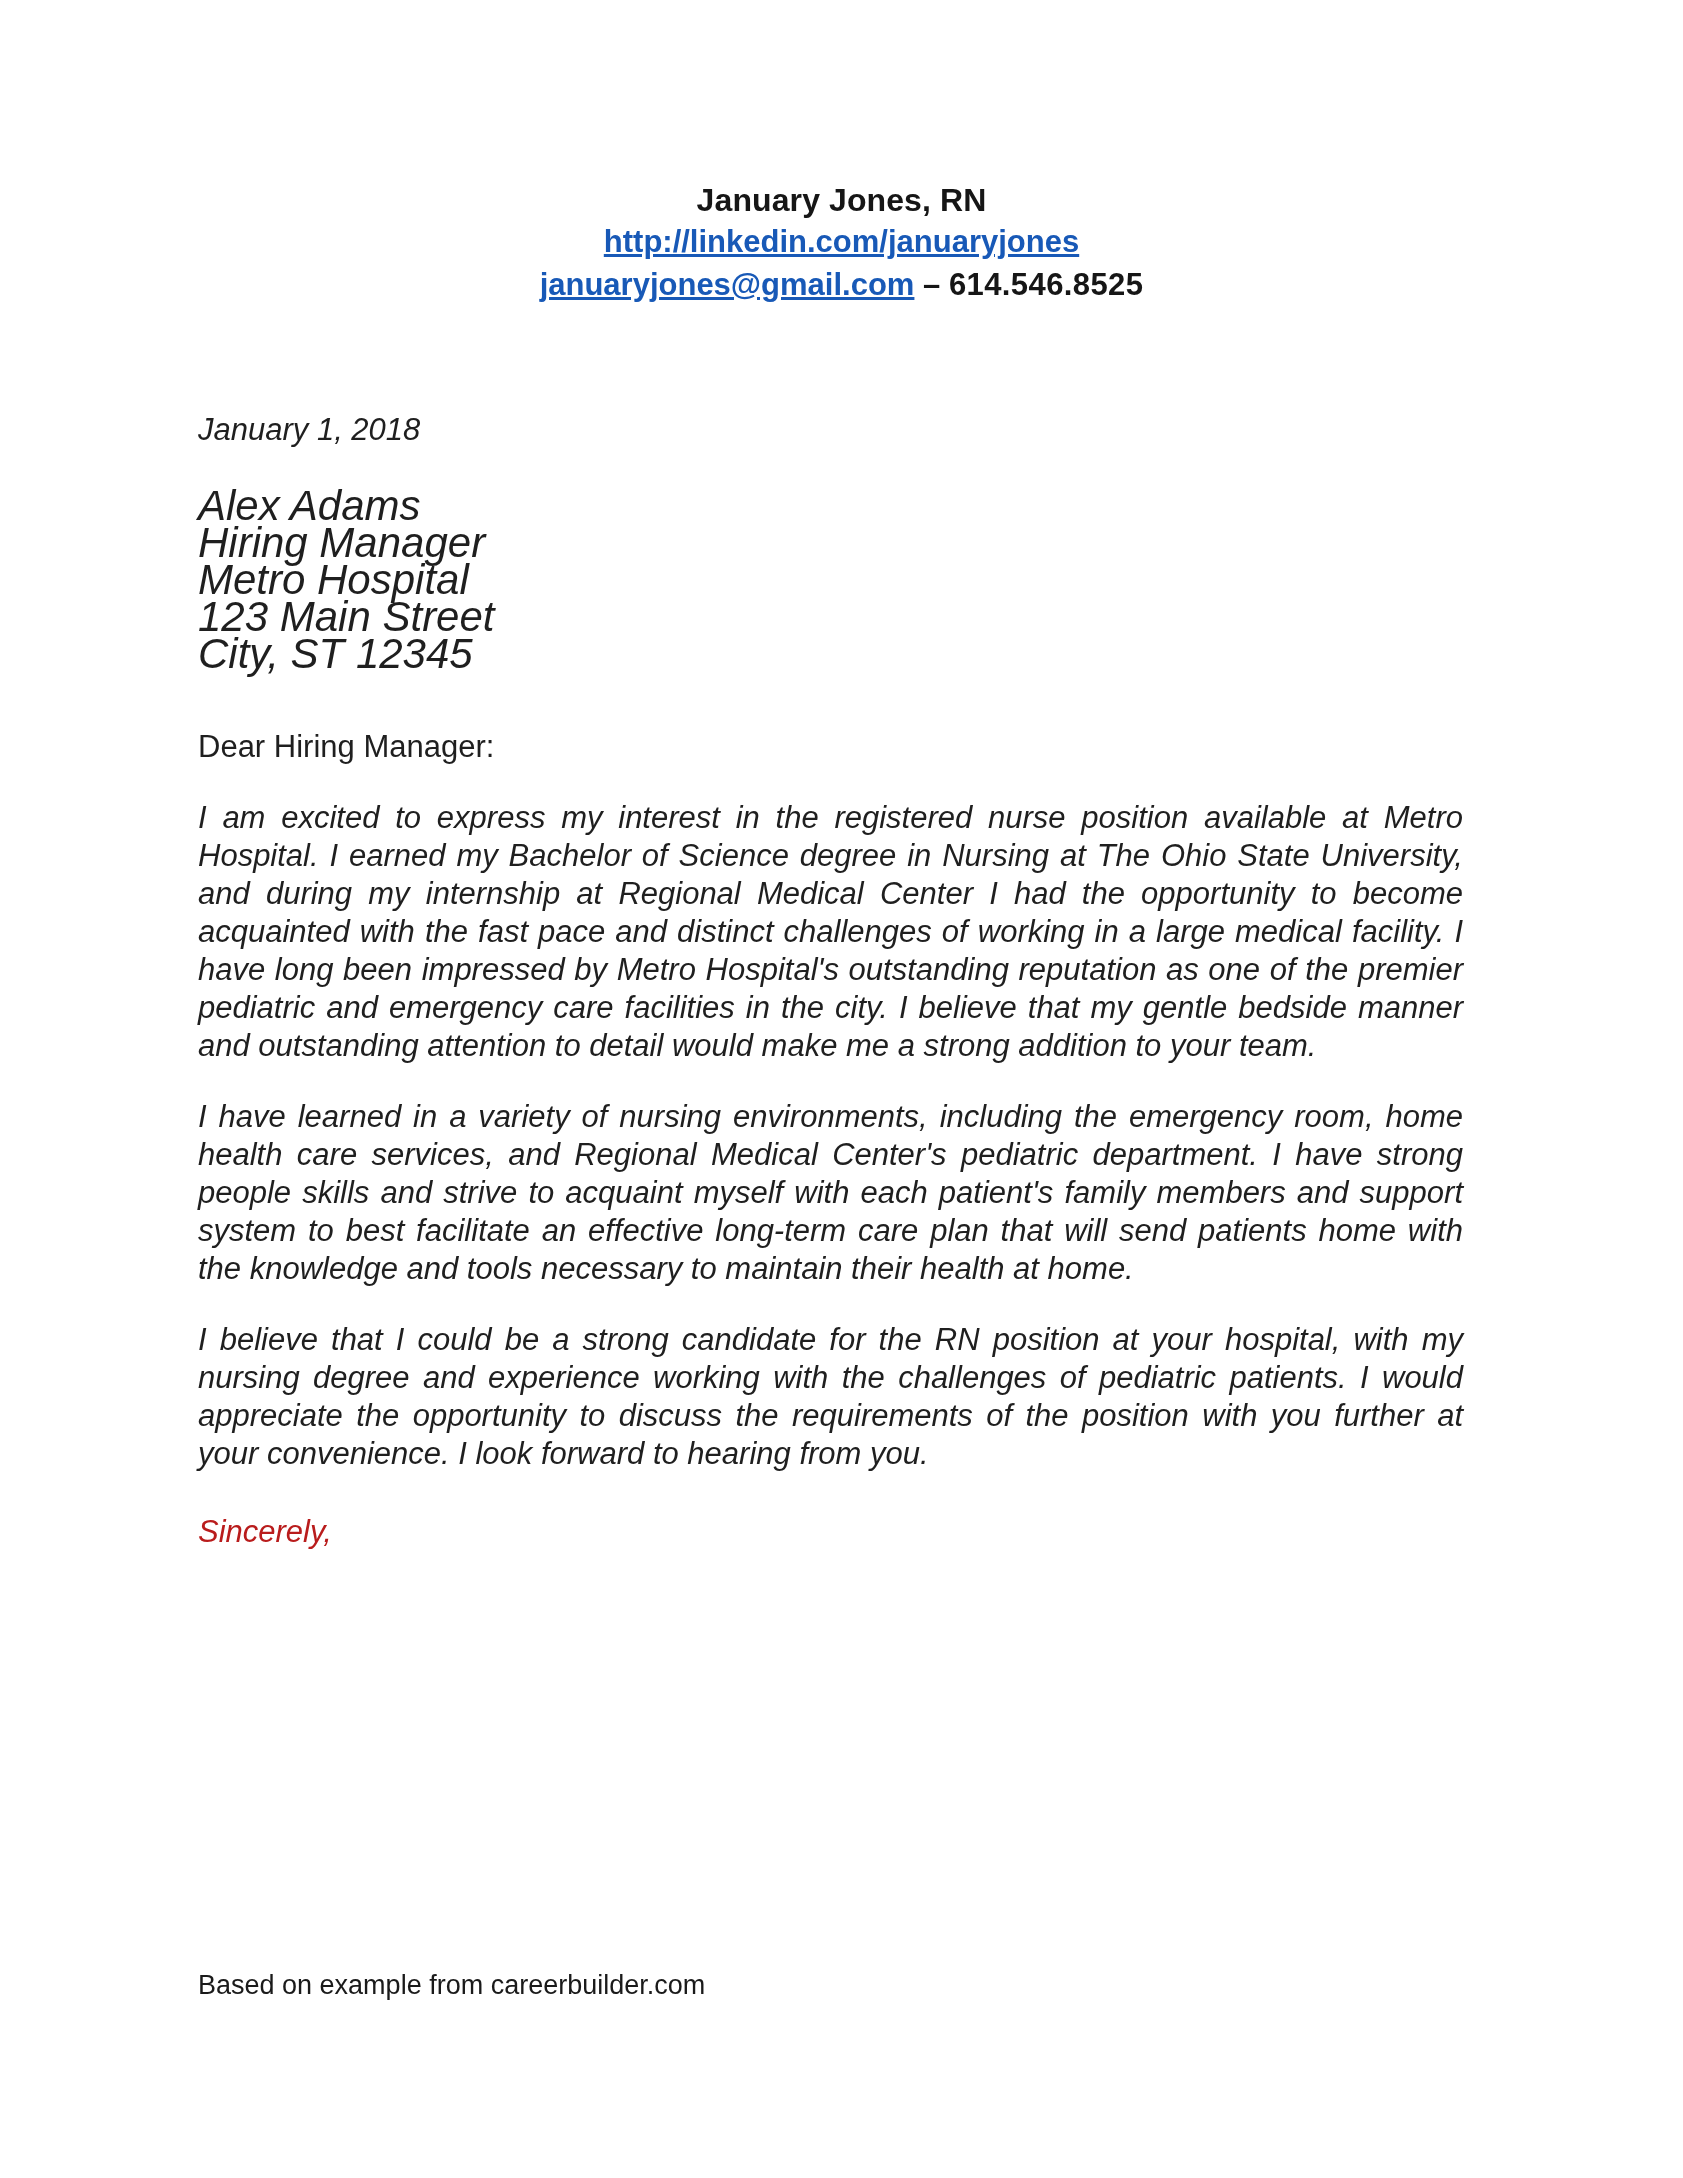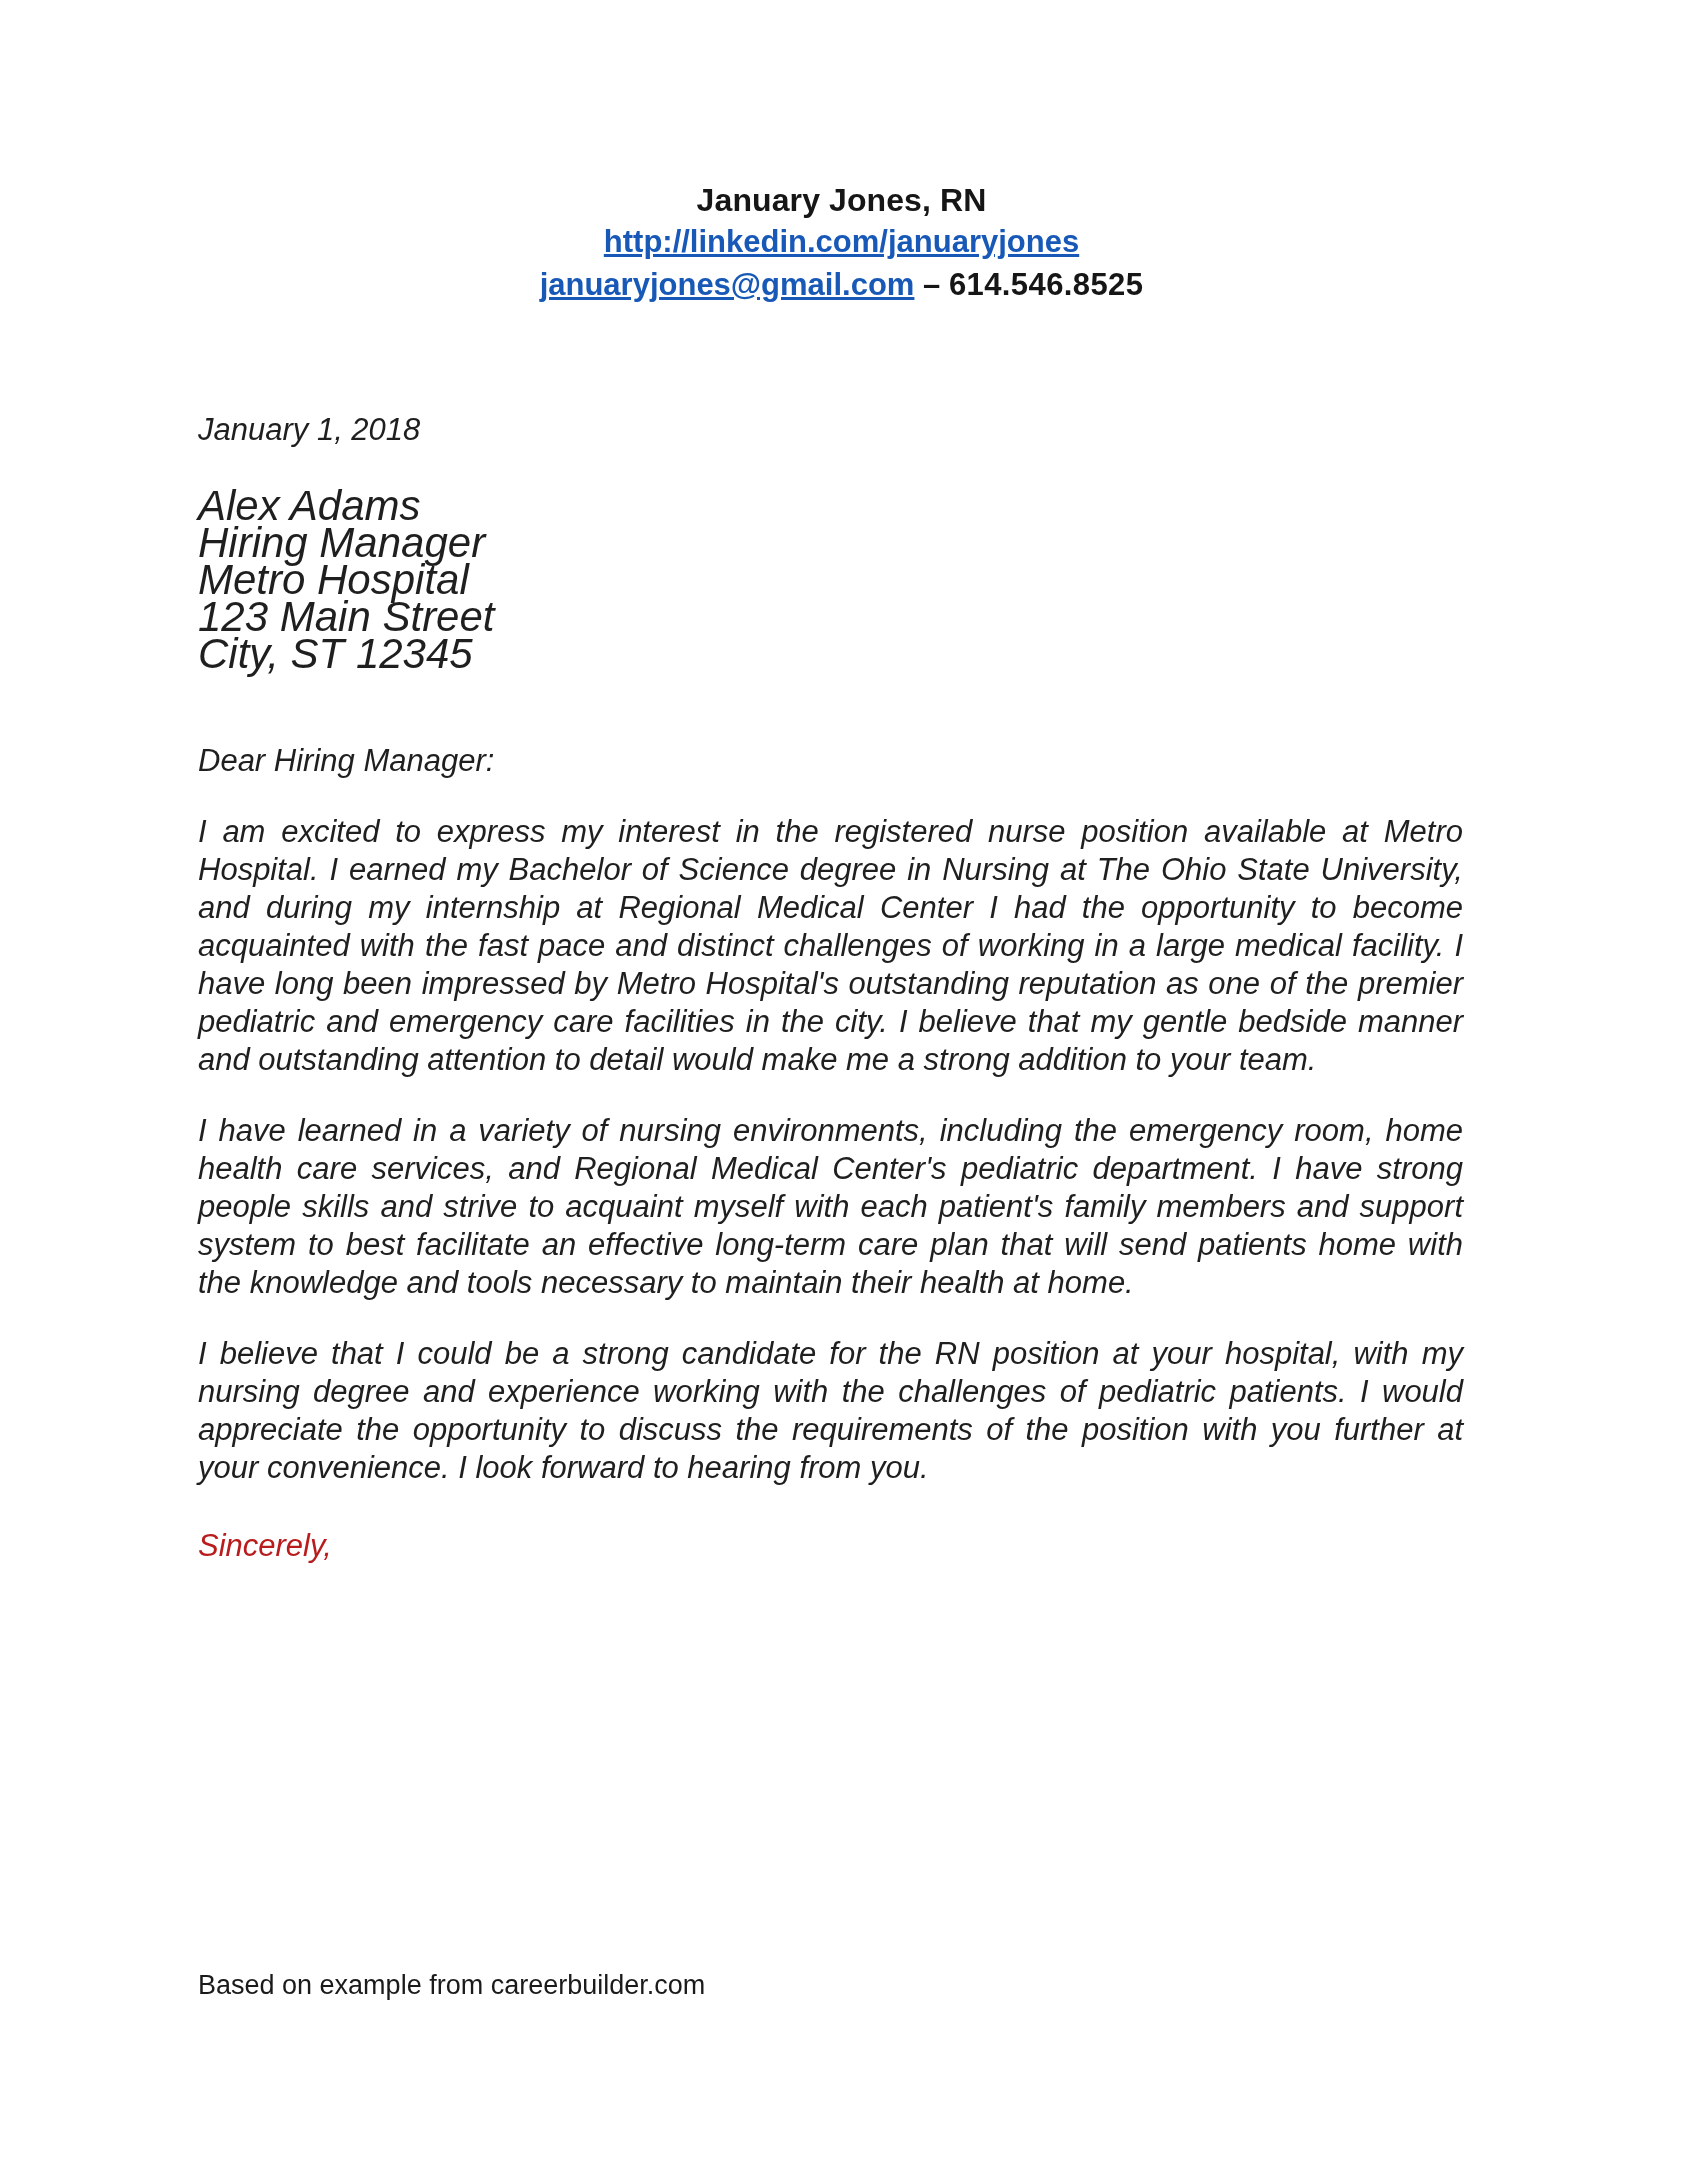--- a/index.html
+++ b/index.html
@@ -91,25 +91,24 @@
   }
   .recipient div {
     font-style: italic;
     font-size: 42px;
     line-height: 37px;
     color: #1f1f1f;
     white-space: nowrap;
   }
 
   .salutation {
-    font-style: italic;
     font-size: 31px;
     line-height: 38px;
     color: #1f1f1f;
-    margin: 70px 0 0 0;
+    margin: 56px 0 0 0;
   }
 
   .body-par {
     font-style: italic;
     font-size: 31px;
     line-height: 38px;
     color: #1f1f1f;
     text-align: justify;
     text-justify: inter-word;
     margin: 33px 0 0 0;

